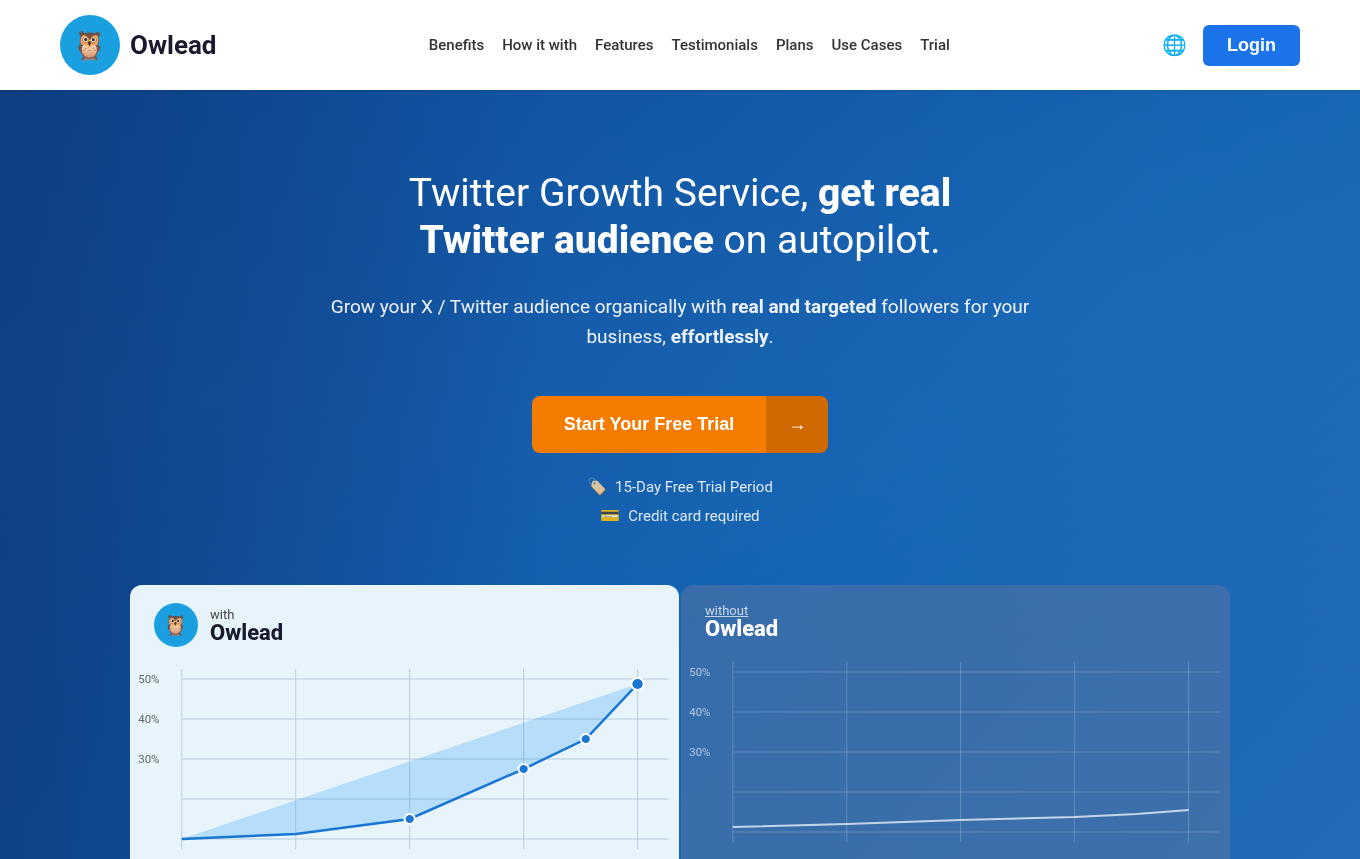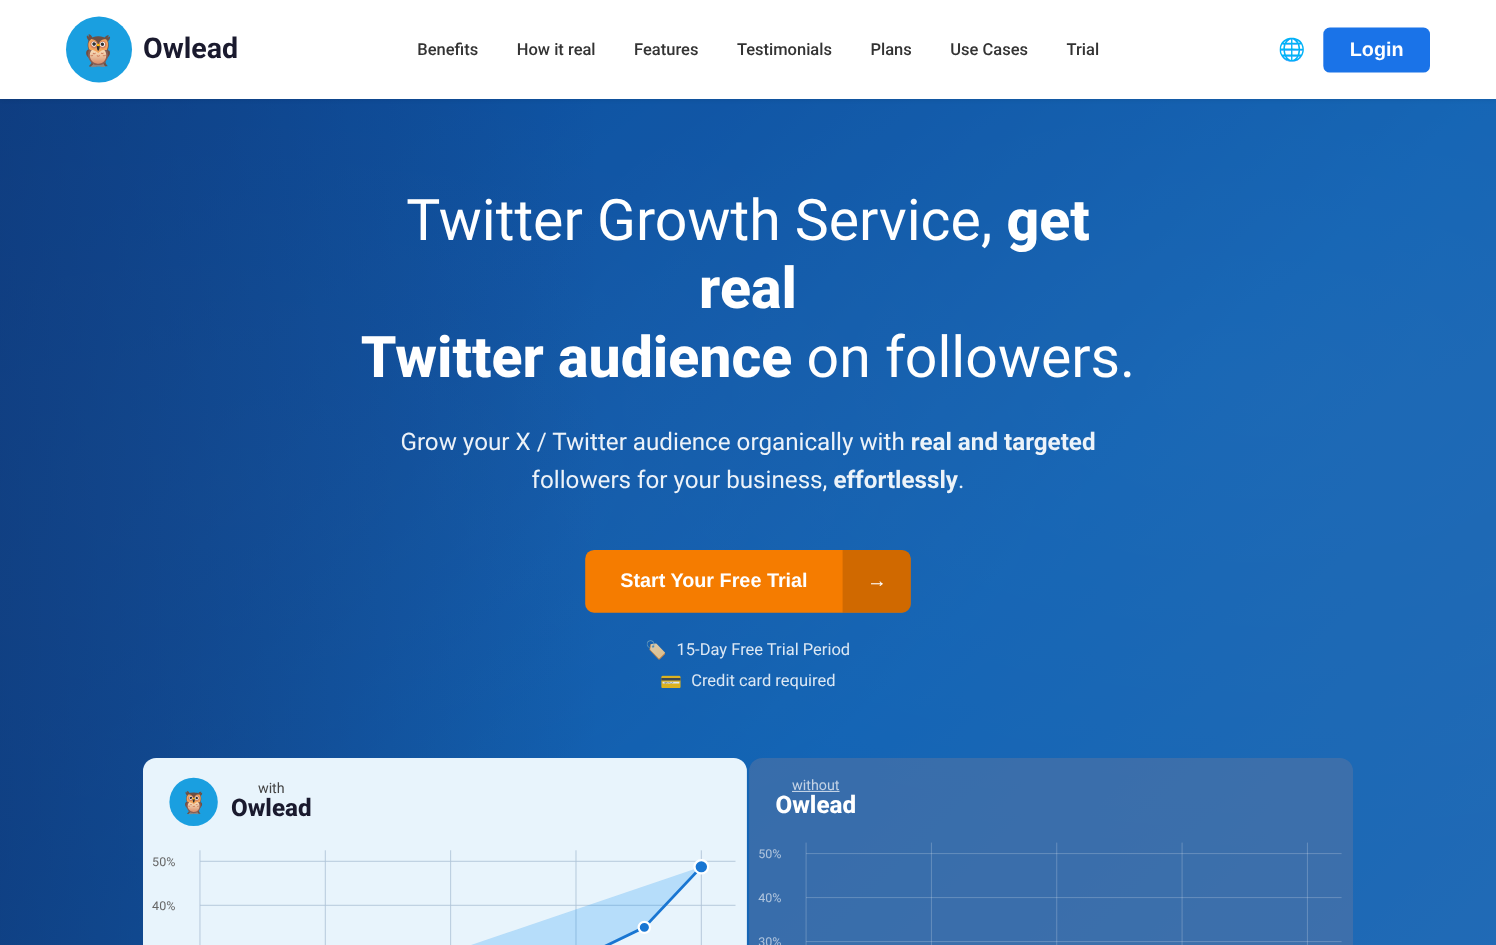--- a/index.html
+++ b/index.html
@@ -43,21 +43,21 @@
 
     .logo-text {
       font-size: 26px;
       font-weight: 700;
       color: #1a1a2e;
     }
 
     .nav-links {
       display: flex;
       align-items: center;
-      gap: 35px;
+      gap: 18px;
     }
 
     .nav-link {
       font-size: 15px;
       color: #333;
       text-decoration: none;
       font-weight: 500;
       cursor: pointer;
     }
 
@@ -126,36 +126,36 @@
     }
 
     .hero-content {
       position: relative;
       z-index: 2;
       text-align: center;
       max-width: 720px;
     }
 
     .hero-title {
-      font-size: 52px;
+      font-size: 39px;
       color: #fff;
       line-height: 1.2;
       margin-bottom: 28px;
     }
 
     .hero-title .normal {
       font-weight: 400;
     }
 
     .hero-title .bold {
       font-weight: 800;
     }
 
     .hero-subtitle {
-      font-size: 22px;
+      font-size: 19px;
       color: rgba(255,255,255,0.92);
       line-height: 1.6;
       margin-bottom: 44px;
     }
 
     .hero-subtitle .bold {
       font-weight: 700;
     }
 
     .cta-btn {
@@ -244,21 +244,20 @@
       display: flex;
       align-items: center;
       justify-content: center;
       font-size: 20px;
       flex-shrink: 0;
     }
 
     .chart-header-text {
       display: flex;
       flex-direction: column;
-      text-align: center;
     }
 
     .chart-with-label {
       font-size: 13px;
       color: #444;
       font-weight: 400;
     }
 
     .chart-brand-label {
       font-size: 22px;
@@ -299,21 +298,21 @@
 <nav>
   <div class="nav-logo">
     <div class="logo-circle">
       <span style="font-size:28px;">🦉</span>
     </div>
     <span class="logo-text">Owlead</span>
   </div>
 
   <div class="nav-links">
     <a class="nav-link">Benefits</a>
-    <a class="nav-link">How it real</a>
+    <a class="nav-link">How it with</a>
     <a class="nav-link">Features</a>
     <a class="nav-link">Testimonials</a>
     <a class="nav-link">Plans</a>
     <a class="nav-link">Use Cases</a>
     <a class="nav-link">Trial</a>
   </div>
 
   <div class="nav-right">
     <span class="globe-icon">🌐</span>
     <button class="login-btn">Login</button>
@@ -324,21 +323,21 @@
   <div class="hero-bg-img"></div>
   <div class="hero-bg-overlay"></div>
   <div class="hero-person"></div>
 
   <div class="hero-content">
     <h1 class="hero-title">
       <span class="normal">Twitter Growth Service,</span>
       <span class="bold">get real</span><br>
       <span class="bold">Twitter audience</span>
       <span class="normal"> </span>
-      <span class="normal">on followers.</span>
+      <span class="normal">on autopilot.</span>
     </h1>
 
     <p class="hero-subtitle">
       <span>Grow your X / Twitter audience organically with</span>
       <strong> </strong>
       <strong class="bold">real and targeted</strong>
       <span> </span>
       <span>followers for your business,</span>
       <span> </span>
       <strong class="bold">effortlessly</strong><span>.</span>

